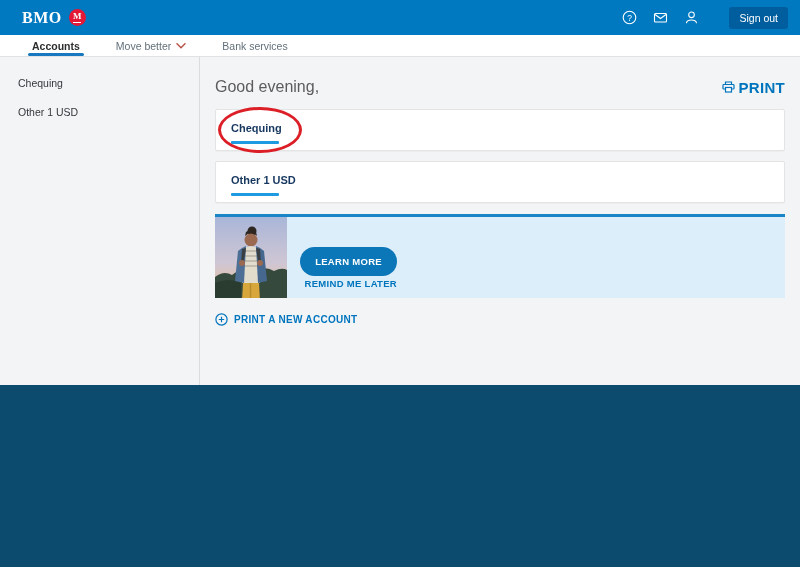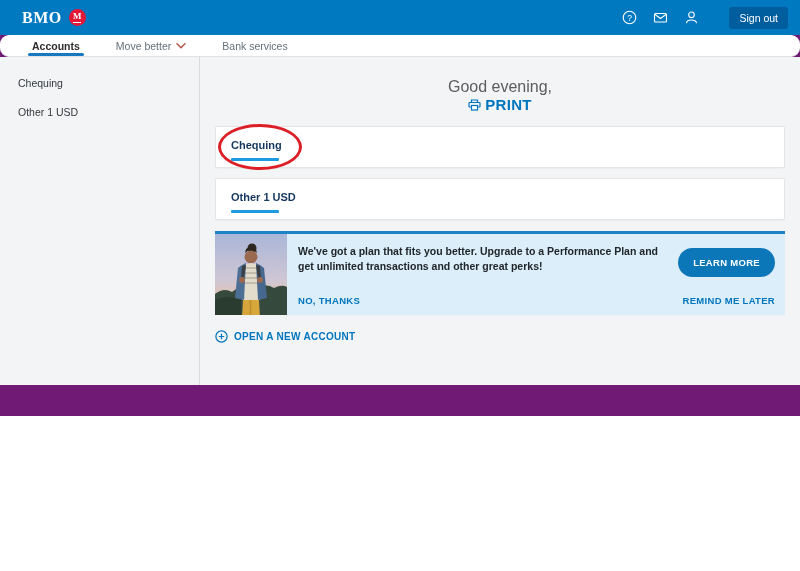--- a/index.html
+++ b/index.html
@@ -3,21 +3,21 @@
 <meta charset="utf-8">
 <style>
   * { margin:0; padding:0; box-sizing:border-box; }
   html,body { background:#fff; }
   body {
     width:800px; height:571px;
     font-family:"Liberation Sans", sans-serif;
     -webkit-font-smoothing:antialiased;
     position:relative; overflow:hidden;
   }
-  .page { width:800px; height:416px; background:#701a75; }
+  .page { width:800px; height:567px; background:#0c4a6e; }
 
   
   .topbar {
     height:35px; background:#0079c1;
     display:flex; align-items:center; justify-content:space-between;
     padding:0 12px 0 22px;
   }
   .brand { display:flex; align-items:center; gap:7px; cursor:pointer; }
   .brand-word {
     color:#fff; font-family:"Liberation Serif", serif;
@@ -35,21 +35,21 @@
   .hicon { width:15px; height:15px; display:block; cursor:pointer; }
   .signout-btn {
     background:#005e9e; color:#fff; border:none; border-radius:3px;
     font-family:"Liberation Sans", sans-serif;
     font-size:10.5px; padding:5px 10px; cursor:pointer; margin-left:14px;
   }
 
   
   .tabs {
     height:22px; background:#fff; border-bottom:1px solid #e2e2e2;
-    display:flex; align-items:stretch; padding-left:32px; gap:36px;border-radius:9px;
+    display:flex; align-items:stretch; padding-left:32px; gap:36px;
   }
   .tab {
     display:flex; align-items:center; gap:5px;
     font-size:10.5px; color:#63707a; cursor:pointer; position:relative;
   }
   .tab.active { color:#2d2d2d; font-weight:bold; }
   .tab.active::after {
     content:""; position:absolute; left:-4px; right:-4px; bottom:0;
     height:3px; background:#1878bf; border-radius:2px;
   }
@@ -62,21 +62,20 @@
     padding:20px 0 0 18px; flex-shrink:0;
   }
   .side-item {
     font-size:10.5px; color:#33373b; margin-bottom:17px; cursor:pointer;
   }
   .main { flex:1; padding:0 15px; position:relative; }
 
   .greet-row {
     display:flex; align-items:center; justify-content:space-between;
     padding-top:21px;
-    flex-direction:column;
   }
   .greeting { font-size:16px; font-weight:normal; color:#5c5c5c; }
   .print-link {
     display:flex; align-items:center; gap:4px; cursor:pointer;
     color:#0075be; font-size:15px; font-weight:bold; letter-spacing:0.3px;
   }
   .print-icon { width:13px; height:12px; display:block; }
 
   .section-title { font-size:11.5px; font-weight:normal; color:#3a3f44; margin-top:24px; }
 
@@ -122,21 +121,21 @@
   }
   .promo-actions {
     width:120px; flex-shrink:0; padding:12px 10px 9px 0;
     display:flex; flex-direction:column; justify-content:space-between;
     align-items:flex-end;
   }
   .learn-btn {
     background:#0b76b8; color:#fff; border:none; border-radius:999px;
     font-family:"Liberation Sans", sans-serif;
     font-size:9.5px; font-weight:bold; letter-spacing:0.3px;
-    padding:9px 15px; cursor:pointer; margin-top:2px;
+    padding:9px 15px; cursor:pointer; margin-top:18px;
   }
 
   
   .open-acct {
     display:inline-flex; align-items:center; gap:6px; margin-top:15px;
     color:#0075be; font-size:10px; font-weight:bold; letter-spacing:0.3px;
     cursor:pointer; text-decoration:none;
   }
   .plus-icon { width:13px; height:13px; display:block; }
 </style>
@@ -241,34 +240,30 @@
             <path d="M27 31 L31 29 L29 66 L20 64 L23 34 Z" fill="#4d6f96"></path>
             <path d="M45 31 L41 29 L43 66 L52 64 L49 34 Z" fill="#46688f"></path>
             <path d="M31 31 L29 44 l-3 2 1 -14 Z" fill="#3a3f44"></path>
             <path d="M41 31 L43 44 l3 2 -1 -14 Z" fill="#3a3f44"></path>
             <circle cx="27" cy="46" r="3" fill="#9a6950"></circle>
             <circle cx="45" cy="46" r="3" fill="#9a6950"></circle>
             <path d="M28 66 h16 L45 84 L27 84 Z" fill="#d8a73c"></path>
             <path d="M35.5 66 v18" stroke="#b98c2e" stroke-width="1.5"></path>
           </svg>
         </div>
-        <div class="promo-text">
-          <p class="promo-msg">We've got a plan that fits you better. Upgrade to a Performance Plan and get unlimited transactions and other great perks!</p>
-          <a class="promo-link">NO, THANKS</a>
-        </div>
         <div class="promo-actions">
           <button class="learn-btn">LEARN MORE</button>
           <a class="promo-link">REMIND ME LATER</a>
         </div>
       </div>
 
       
       <a class="open-acct">
         <svg class="plus-icon" viewBox="0 0 13 13">
           <circle cx="6.5" cy="6.5" r="5.6" fill="none" stroke="#0075be" stroke-width="1.2"></circle>
           <path d="M6.5 3.8 v5.4 M3.8 6.5 h5.4" stroke="#0075be" stroke-width="1.2"></path>
         </svg>
-        <span>OPEN A NEW ACCOUNT</span>
+        <span>PRINT A NEW ACCOUNT</span>
       </a>
 
     </main>
   </div>
 </div>
 
 </body></html>

